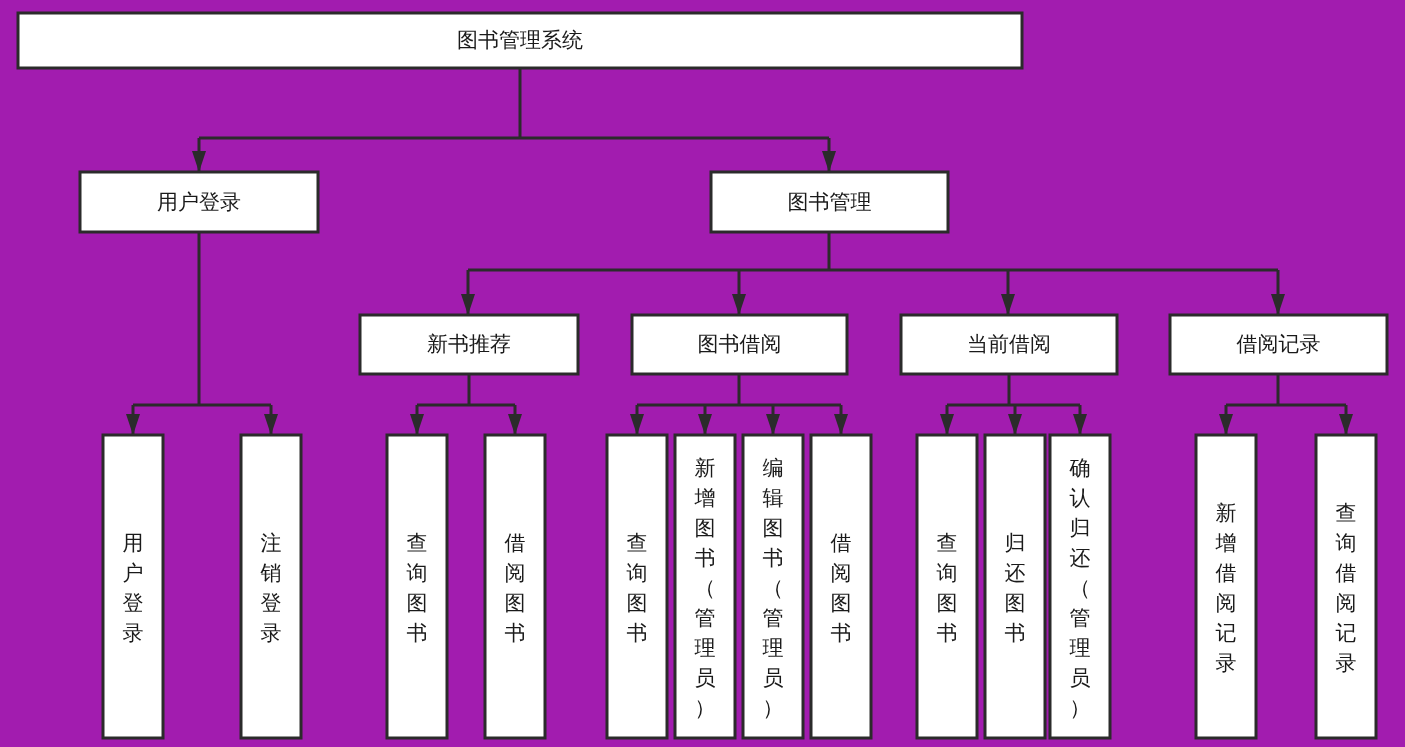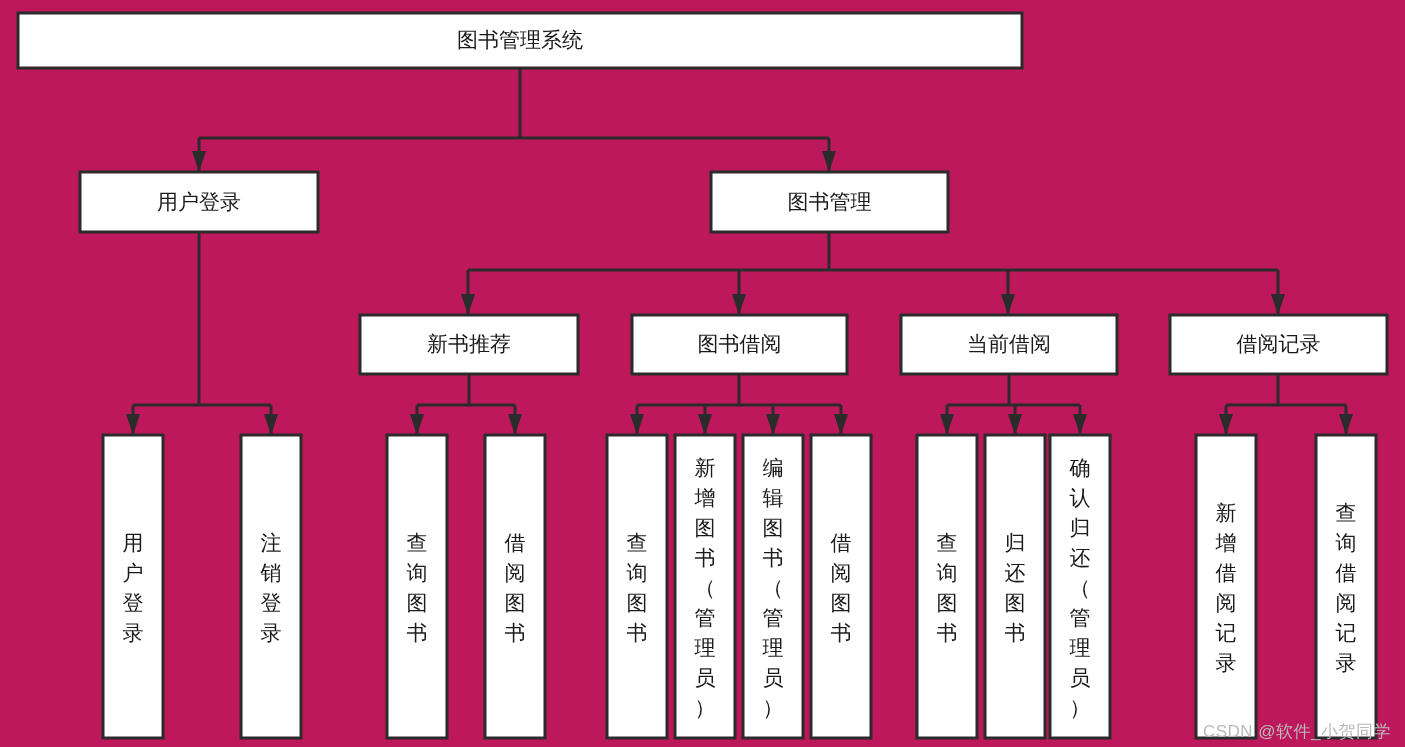--- a/index.html
+++ b/index.html
@@ -12,21 +12,21 @@
     width: 1405px;
     height: 747px;
     font-family: "Liberation Sans", "DejaVu Sans", sans-serif;
     overflow: hidden;
     position: relative;
   }
   #diagram-root {
     position: relative;
     width: 1405px;
     height: 747px;
-    background: #be185d;
+    background: #a21caf;
   }
   svg.tree-canvas {
     position: absolute;
     top: 0;
     left: 0;
     width: 1405px;
     height: 747px;
     display: block;
   }
   .node-box {
@@ -204,14 +204,13 @@
         <g>
           <rect x="1196" y="435" width="60" height="303" class="node-box"></rect>
           <text x="1226" y="519.9" class="node-label-vertical"><tspan x="1226" dy="0">新</tspan><tspan x="1226" dy="30">增</tspan><tspan x="1226" dy="30">借</tspan><tspan x="1226" dy="30">阅</tspan><tspan x="1226" dy="30">记</tspan><tspan x="1226" dy="30">录</tspan></text>
         </g>
         <g>
           <rect x="1316" y="435" width="60" height="303" class="node-box"></rect>
           <text x="1346" y="519.9" class="node-label-vertical"><tspan x="1346" dy="0">查</tspan><tspan x="1346" dy="30">询</tspan><tspan x="1346" dy="30">借</tspan><tspan x="1346" dy="30">阅</tspan><tspan x="1346" dy="30">记</tspan><tspan x="1346" dy="30">录</tspan></text>
         </g>
       </g>
   </svg>
-  <div class="watermark">CSDN @软件_小贺同学</div>
 </div>
 
 </body></html>

